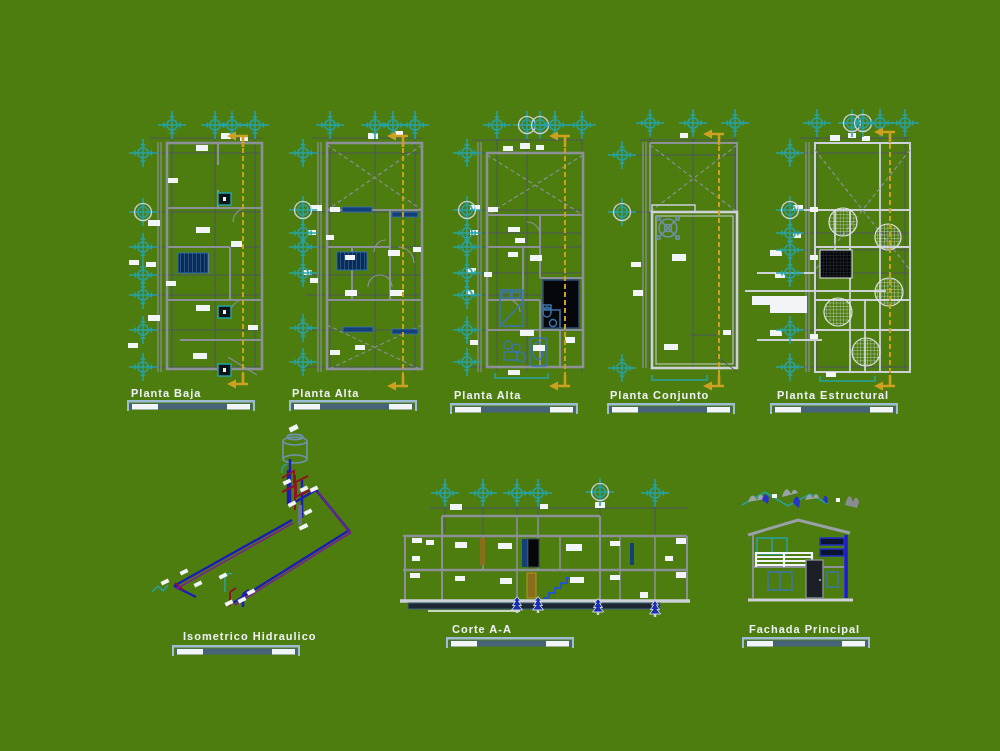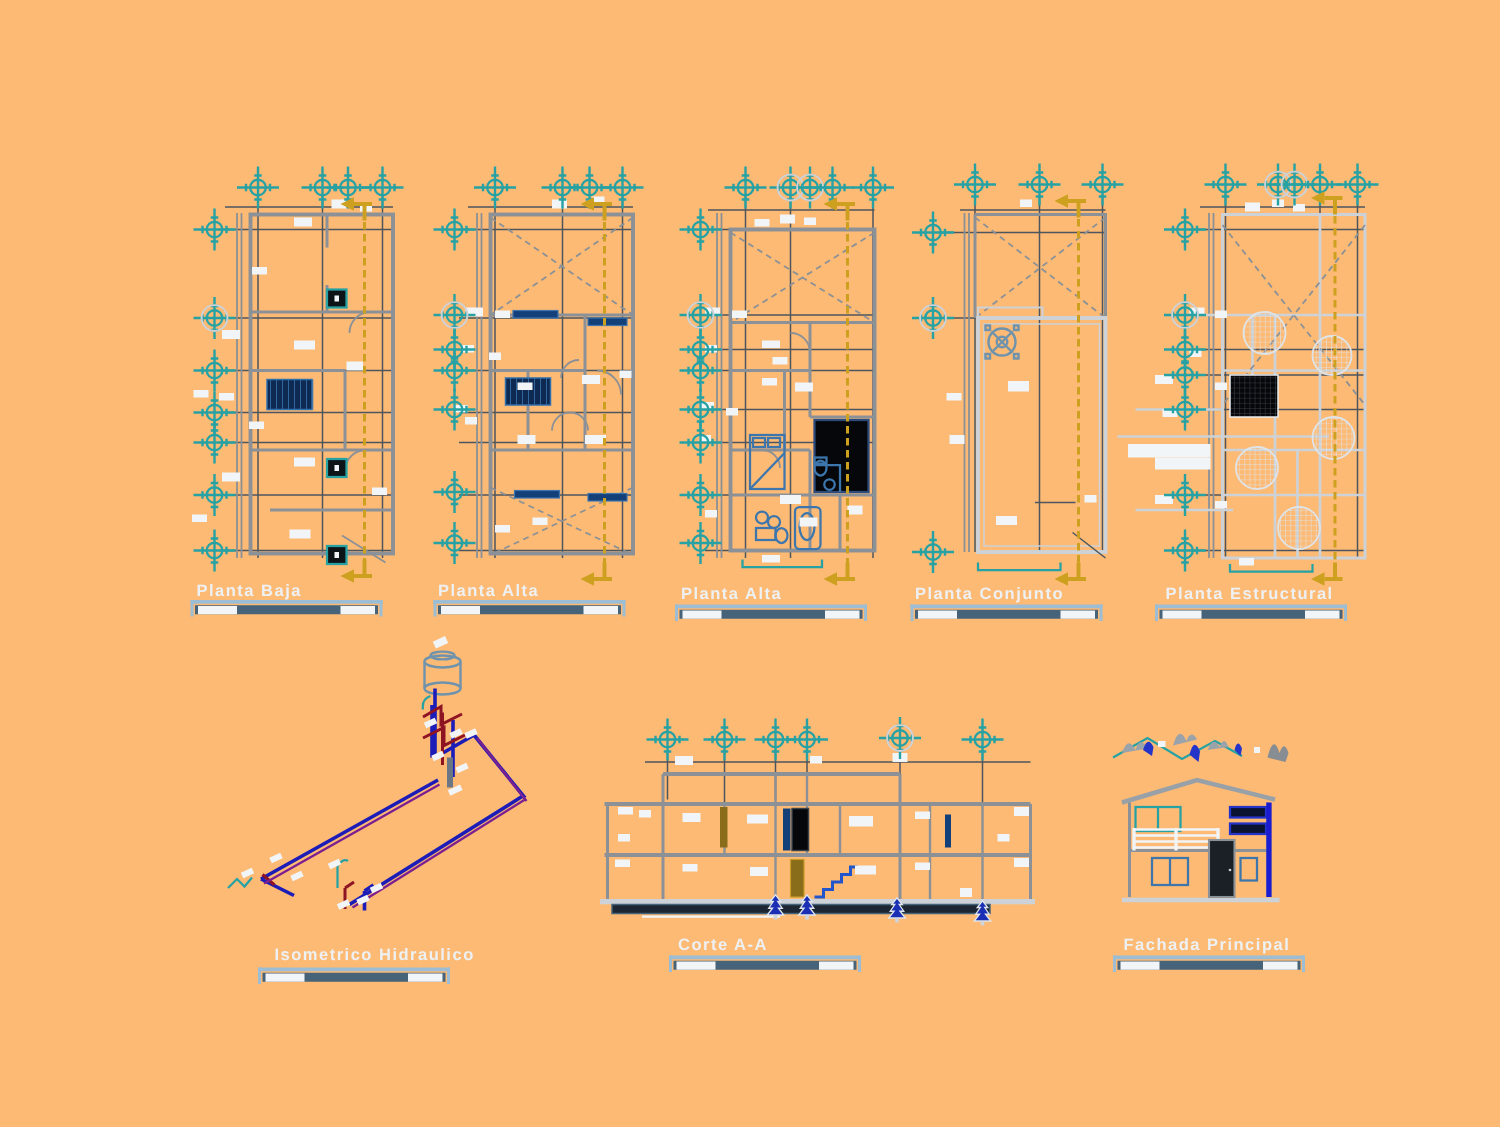--- a/index.html
+++ b/index.html
@@ -17,21 +17,21 @@
   .t{stroke:var(--teal);fill:none;stroke-width:1.5;}
   .b{stroke:var(--blue);fill:none;stroke-width:1.5;}
   .n{stroke:var(--navy);fill:none;stroke-width:2.4;}
   .r{stroke:var(--red);fill:none;stroke-width:2;}
   .m{stroke:var(--magenta);fill:none;stroke-width:1.6;}
   .steel{stroke:var(--steel);fill:none;stroke-width:1.6;}
 </style>
 </head>
 <body>
 
-<div id="stage" style="background: #fdba74;">
+<div id="stage" style="background: #4d7c0f;">
 <svg width="1000" height="751" viewBox="0 0 1000 751">
 <defs>
   <pattern id="hatch" width="3.4" height="3.4" patternUnits="userSpaceOnUse">
     <path d="M0,0H3.4 M0,0V3.4" stroke="#dfe4e8" stroke-width="0.7"></path>
   </pattern>
   <pattern id="bhatch" width="3.4" height="3.4" patternUnits="userSpaceOnUse">
     <rect width="3.4" height="3.4" fill="#05070a"></rect>
     <path d="M0,0H3.4 M0,0V3.4" stroke="#3a424a" stroke-width="0.7"></path>
   </pattern>
   <pattern id="stairp" width="4" height="6" patternUnits="userSpaceOnUse">

